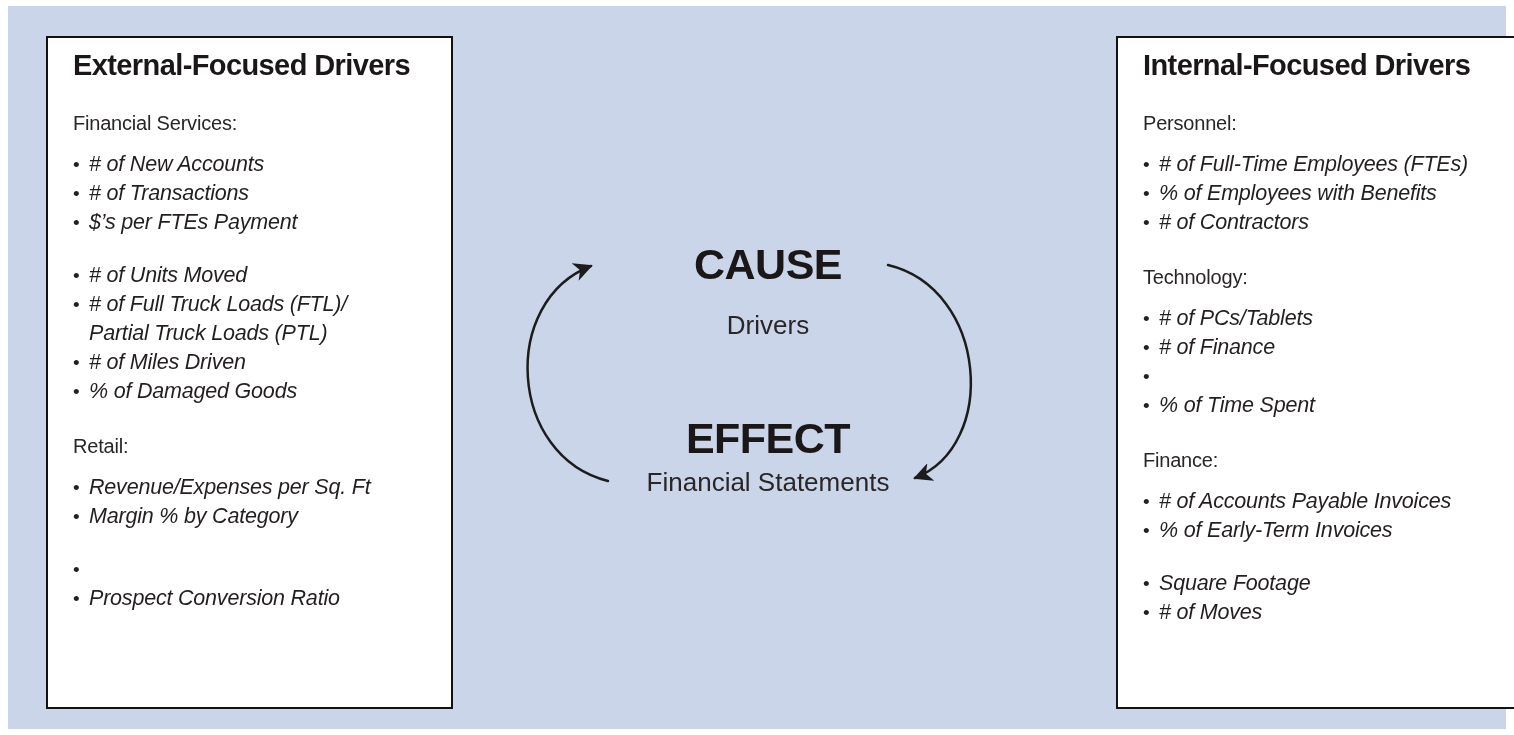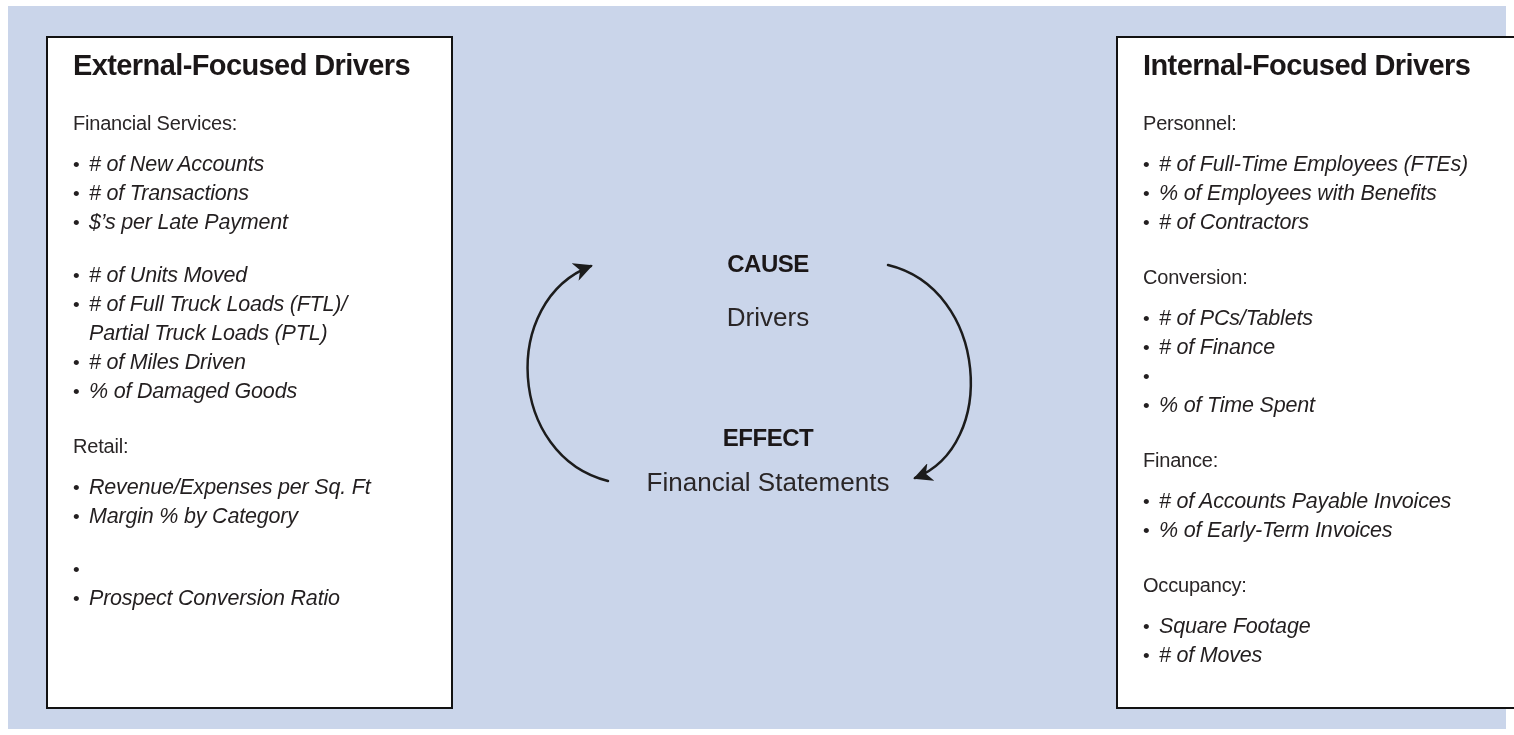--- a/index.html
+++ b/index.html
@@ -76,33 +76,33 @@
     width: 620px;
     height: 735px;
   }
   .center-text {
     position: absolute;
     left: 0;
     width: 100%;
     text-align: center;
   }
   .big-label {
-    font-size: 24px;
+    font-size: 43px;
     font-weight: bold;
     letter-spacing: -0.5px;
     line-height: 38px;
     color: #1b1718;
   }
   .sub-label {
     font-size: 26px;
     line-height: 30px;
     color: #2a2627;
   }
   .cause-label  { top: 239px; }
-  .cause-sub    { top: 296px; }
+  .cause-sub    { top: 304px; }
   .effect-label { top: 413px; }
   .effect-sub   { top: 461px; }
   .cycle-arrows {
     position: absolute;
     left: 0;
     top: 0;
   }
 </style>
 </head>
 <body>
@@ -119,21 +119,21 @@
               <div class="bullet">
                 <span class="dot">•</span>
                 <span class="btext"># of New Accounts</span>
               </div>
               <div class="bullet">
                 <span class="dot">•</span>
                 <span class="btext"># of Transactions</span>
               </div>
               <div class="bullet">
                 <span class="dot">•</span>
-                <span class="btext">$’s per Late Payment</span>
+                <span class="btext">$’s per FTEs Payment</span>
               </div>
             </div>
           </div>
           <div class="section">
             <div>
               <div class="bullet">
                 <span class="dot">•</span>
                 <span class="btext"># of Units Moved</span>
               </div>
               <div class="bullet">
@@ -192,21 +192,21 @@
                 <span class="dot">•</span>
                 <span class="btext">% of Employees with Benefits</span>
               </div>
               <div class="bullet">
                 <span class="dot">•</span>
                 <span class="btext"># of Contractors</span>
               </div>
             </div>
           </div>
           <div class="section">
-            <div class="section-heading">Conversion:</div>
+            <div class="section-heading">Technology:</div>
             <div>
               <div class="bullet">
                 <span class="dot">•</span>
                 <span class="btext"># of PCs/Tablets</span>
               </div>
               <div class="bullet">
                 <span class="dot">•</span>
                 <span class="btext"># of Finance</span>
               </div>
               <div class="bullet">
@@ -225,21 +225,20 @@
                 <span class="dot">•</span>
                 <span class="btext"># of Accounts Payable Invoices</span>
               </div>
               <div class="bullet">
                 <span class="dot">•</span>
                 <span class="btext">% of Early-Term Invoices</span>
               </div>
             </div>
           </div>
           <div class="section">
-            <div class="section-heading">Occupancy:</div>
             <div>
               <div class="bullet">
                 <span class="dot">•</span>
                 <span class="btext">Square Footage</span>
               </div>
               <div class="bullet">
                 <span class="dot">•</span>
                 <span class="btext"># of Moves</span>
               </div>
             </div>

